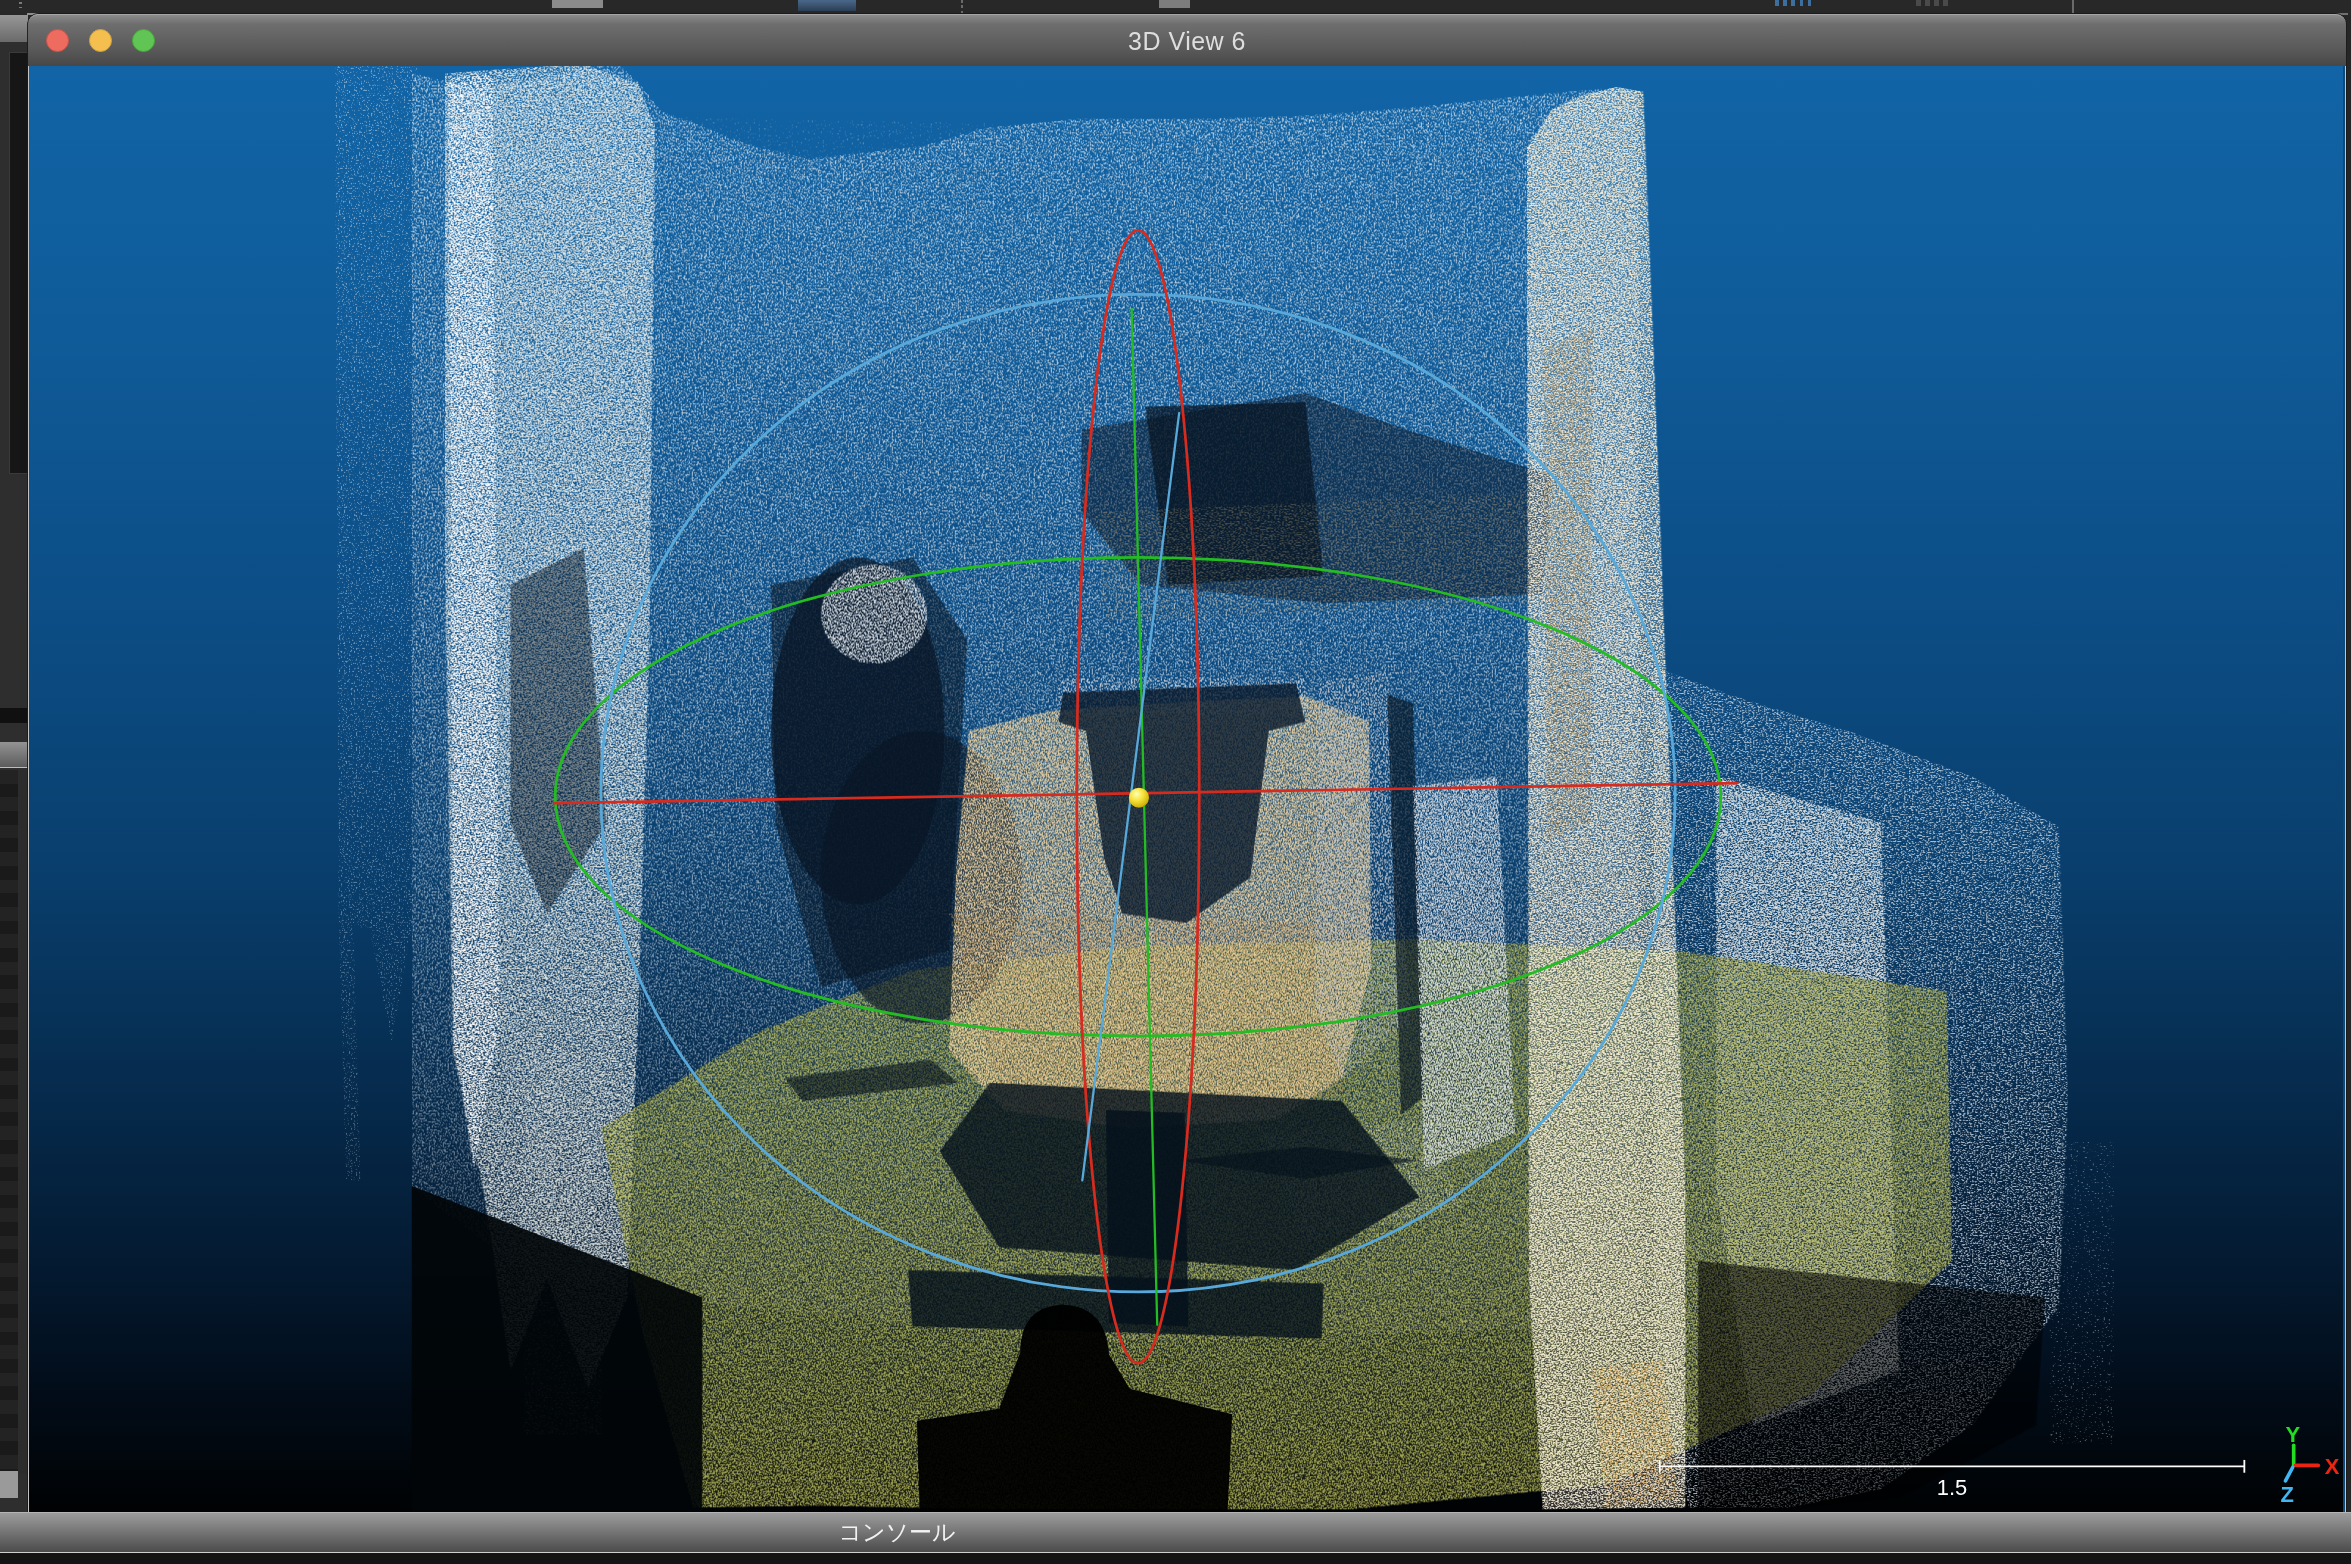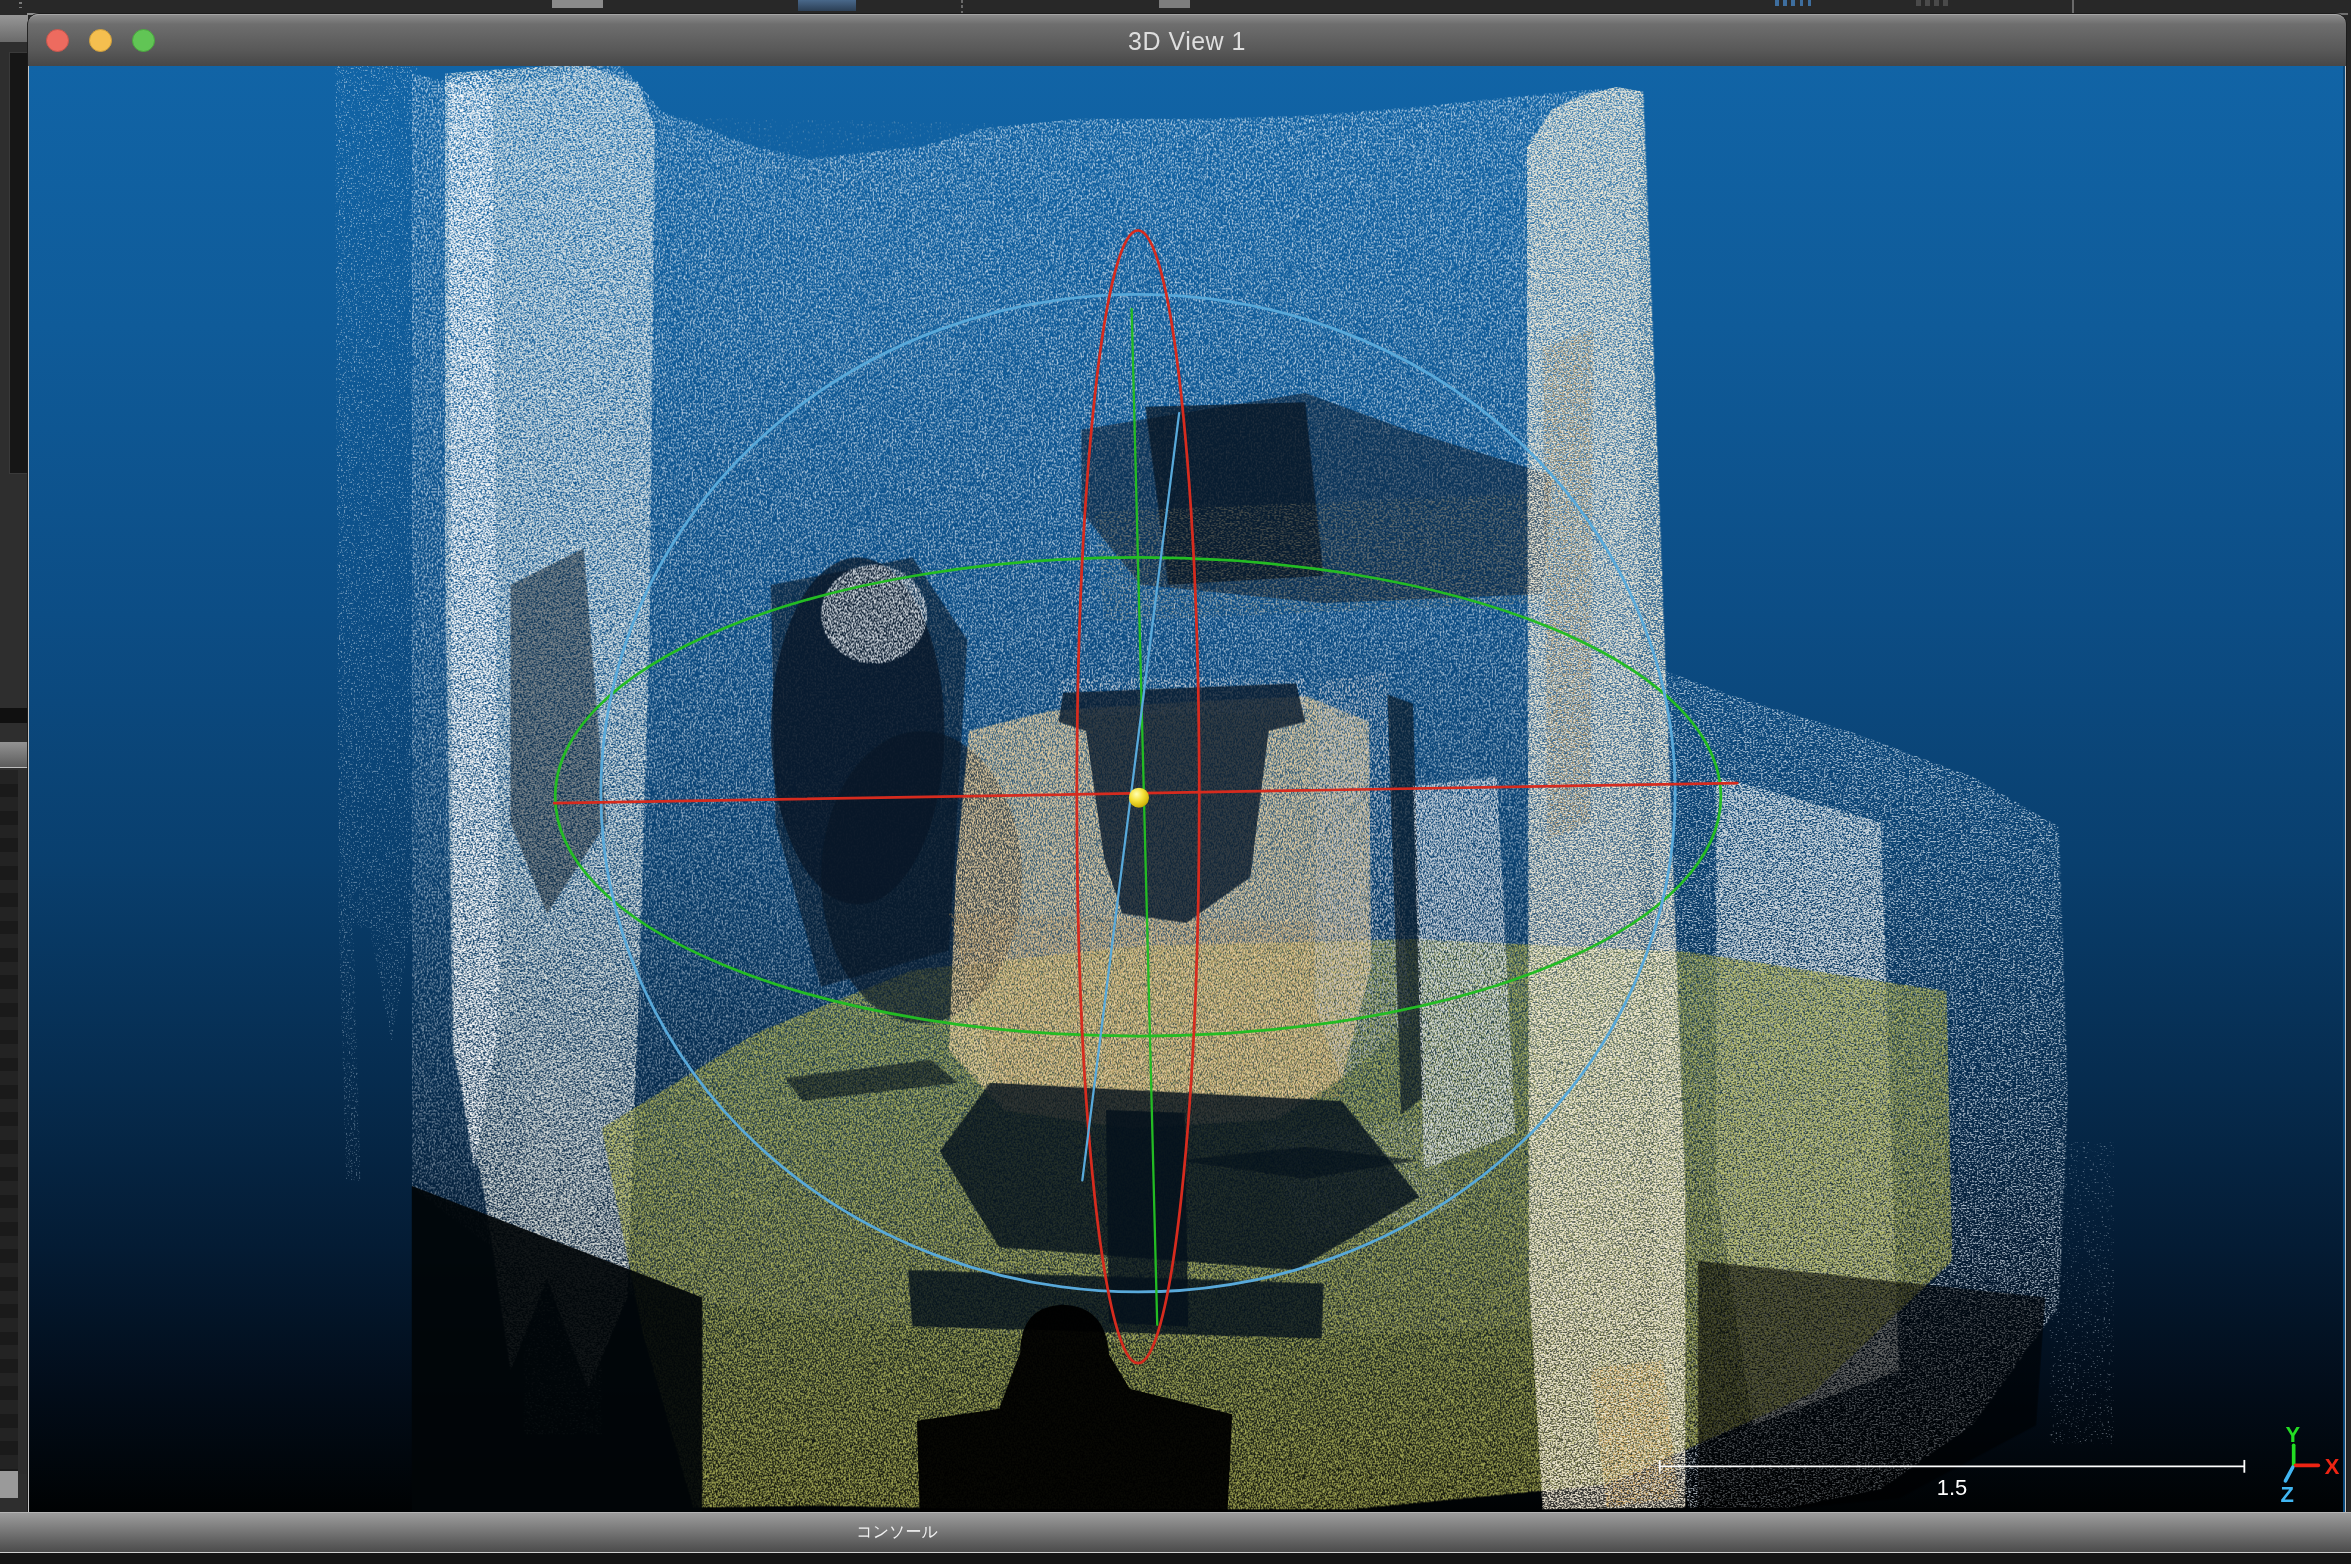--- a/index.html
+++ b/index.html
@@ -23,21 +23,21 @@
   .traffic{position:absolute;left:18.3px;top:0;height:52px;display:flex;align-items:center;gap:20px;}
   .tl{width:21px;height:21px;border-radius:50%;display:inline-block;}
   .tl.red{background:#ed6b5f;border:0.9px solid #c8564d;}
   .tl.yellow{background:#f5bf4f;border:0.9px solid #cf9f3c;}
   .tl.green{background:#61c555;border:0.9px solid #4aa73f;}
   .title{position:absolute;left:0;top:0;width:100%;height:52px;line-height:52px;text-align:center;color:#dedede;font-size:25px;letter-spacing:0.5px;}
   .viewport{position:absolute;left:0;top:52px;width:2318px;height:1446px;background:#0a4a7d;border-left:1.8px solid #c3c3c3;border-right:1.8px solid #c3c3c3;box-sizing:border-box;overflow:hidden;}
   .viewport svg{display:block;width:2314px;height:1446px;}
   
   .console-bar{position:absolute;left:0;top:1512px;width:2352px;height:41px;background:linear-gradient(180deg,#9c9c9c 0,#7c7c7c 40%,#575757 85%,#4c4c4c 100%);border-top:0.9px solid #b5b5b5;border-bottom:1.8px solid #cfcfcf;box-sizing:border-box;}
-  .console-title{position:absolute;left:897px;top:0;transform:translateX(-50%);line-height:38px;color:#f2f2f2;font-size:16px;}
+  .console-title{position:absolute;left:897px;top:0;transform:translateX(-50%);line-height:38px;color:#f2f2f2;font-size:23px;}
   .bottom-strip{position:absolute;left:0;top:1553px;width:2352px;height:11px;background:#141414;}
   text{font-family:"Liberation Sans",sans-serif;}
 </style>
 </head>
 <body>
 
 <div class="stage">
 
   <div class="top-strip">
     <div class="grip-dots"></div>
@@ -61,21 +61,21 @@
     <div class="ls-endcap"></div>
   </div>
 
   <div class="window">
     <div class="titlebar">
       <div class="traffic">
         <span class="tl red"></span>
         <span class="tl yellow"></span>
         <span class="tl green"></span>
       </div>
-      <div class="title">3D View 1</div>
+      <div class="title">3D View 6</div>
     </div>
 
     <div class="viewport">
       <svg viewBox="33 72 2533 1583" preserveAspectRatio="none">
         <defs>
           <linearGradient id="bgGrad" x1="0" y1="72" x2="0" y2="1655" gradientUnits="userSpaceOnUse">
             <stop offset="0" stop-color="#1164a6"></stop>
             <stop offset="0.18" stop-color="#0f5b99"></stop>
             <stop offset="0.38" stop-color="#0c4d85"></stop>
             <stop offset="0.55" stop-color="#093f6e"></stop>

